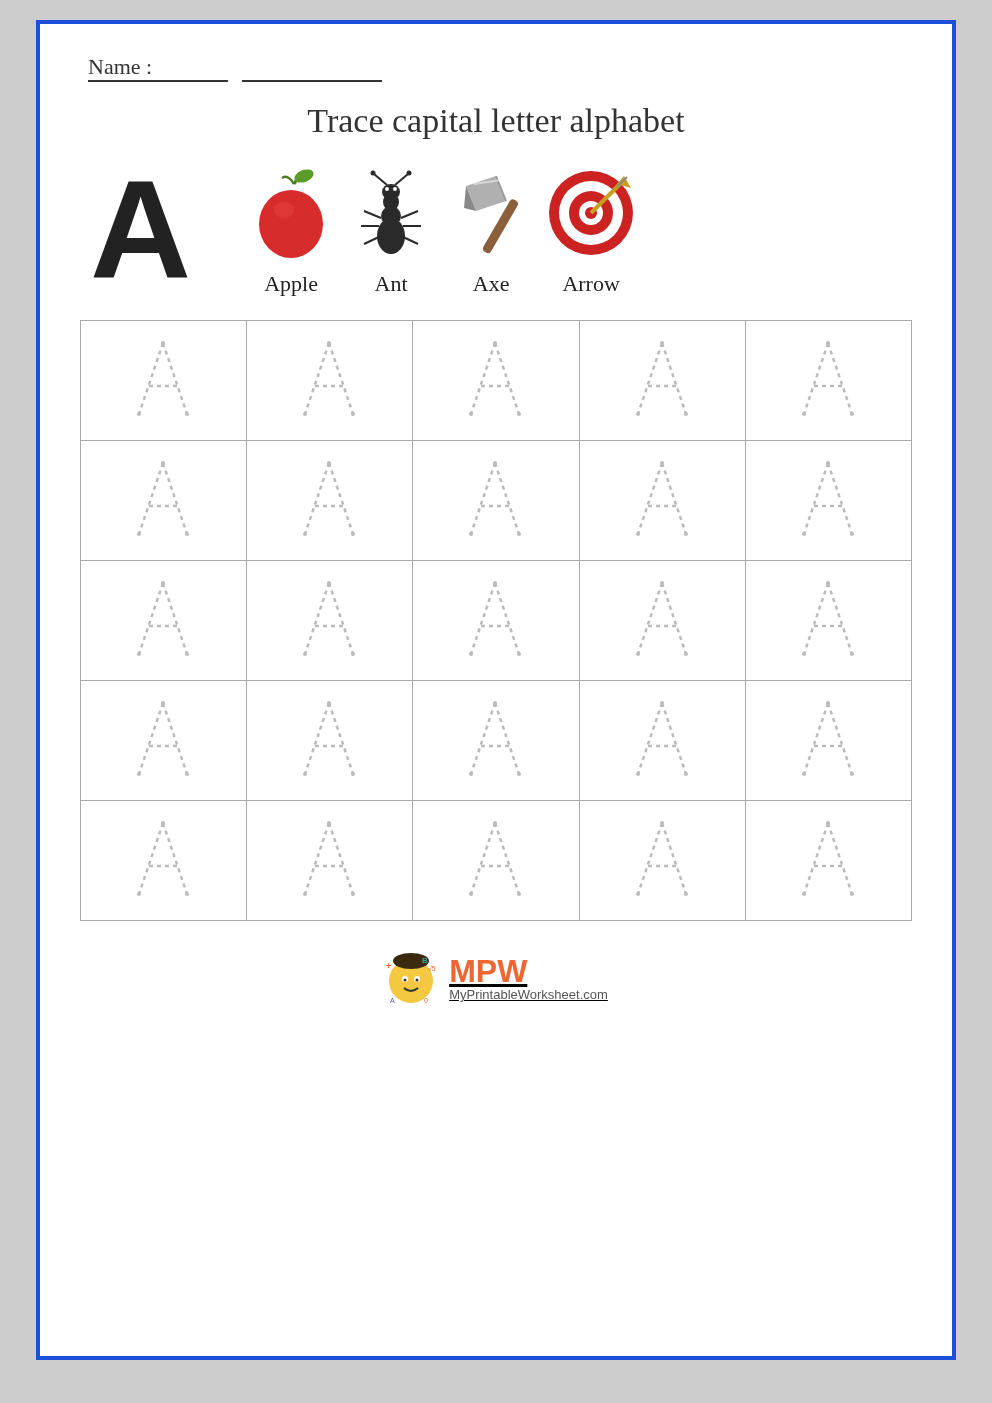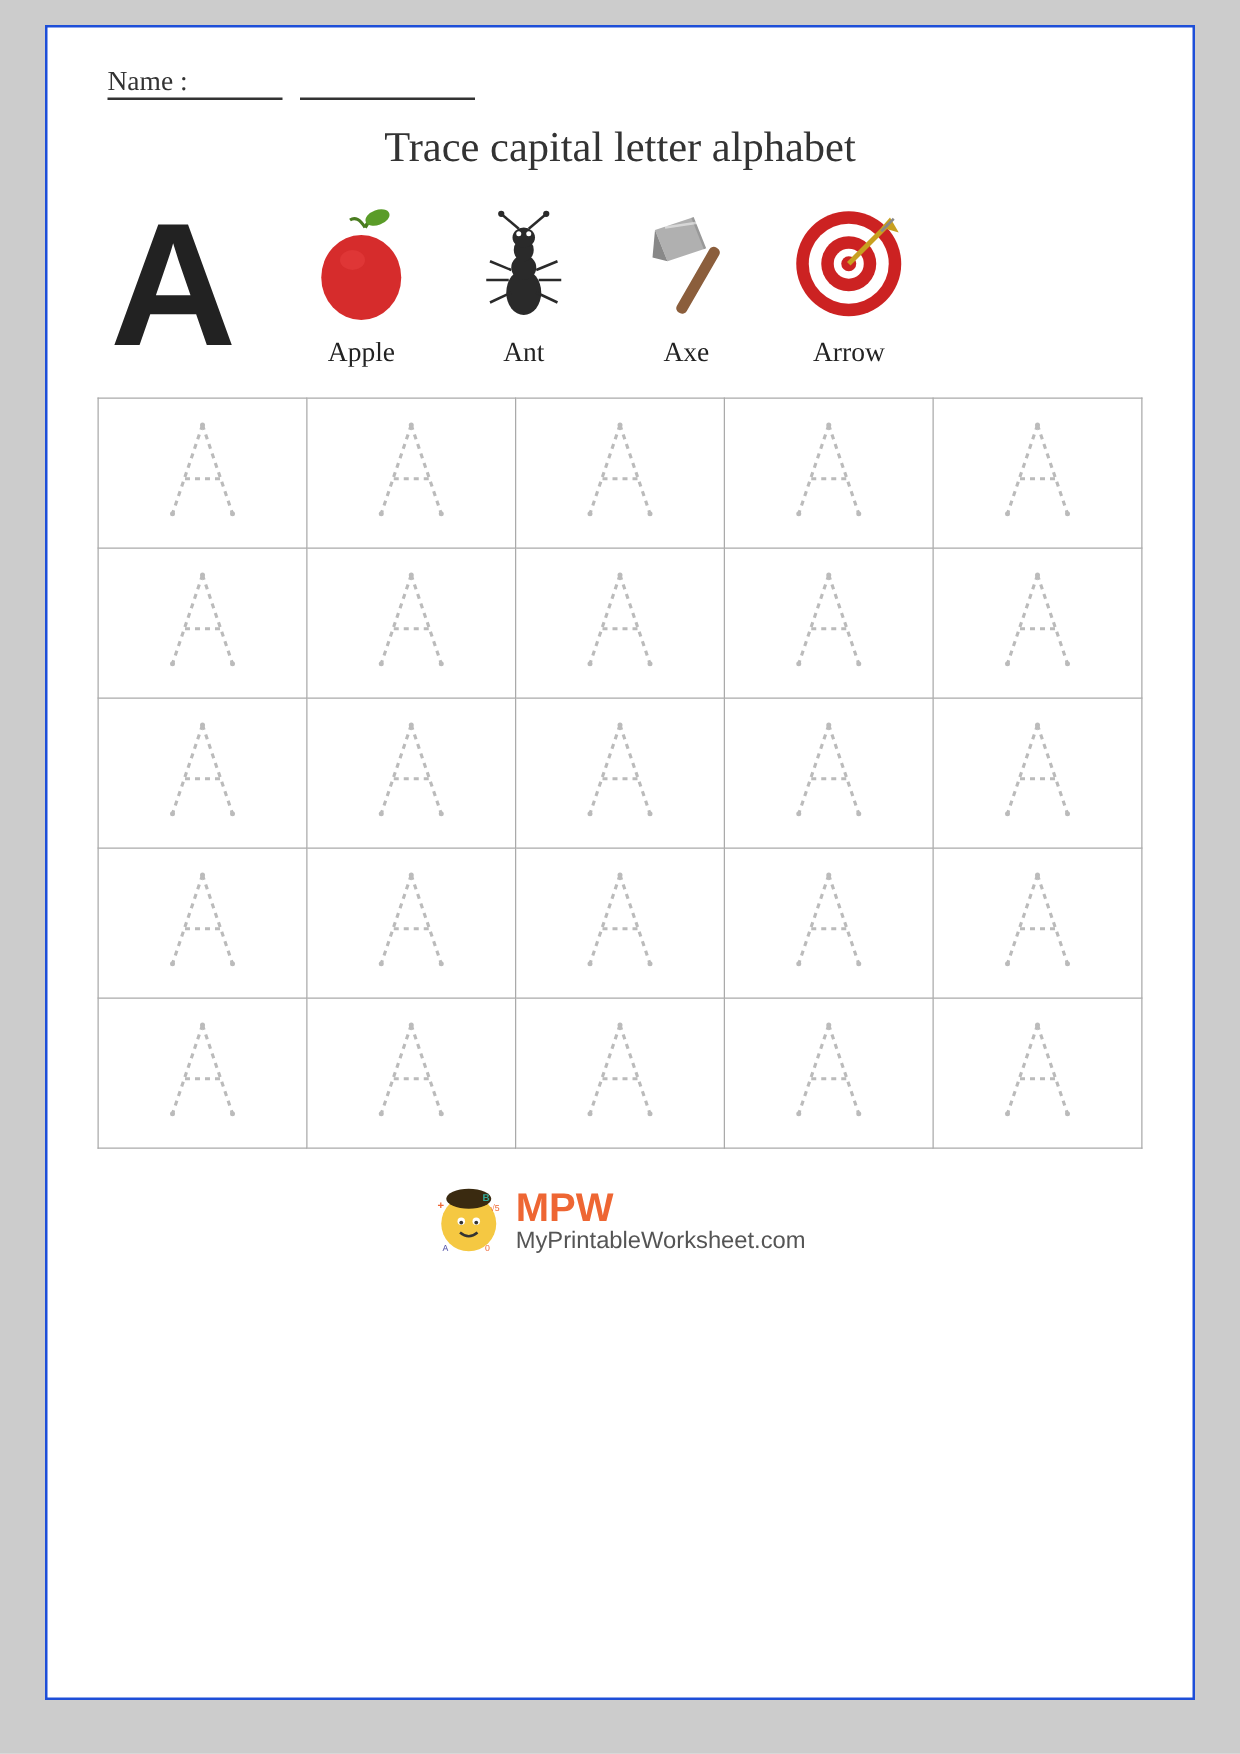--- a/index.html
+++ b/index.html
@@ -10,21 +10,21 @@
       align-items: flex-start;
       min-height: 100vh;
       padding: 20px;
       font-family: Arial, sans-serif;
     }
     .page {
       background: white;
       width: 920px;
       min-height: 1340px;
       padding: 30px 40px;
-      border: 2px solid #1d4ed8;
+      border: 4px solid #1d4ed8;
       position: relative;
     }
     .name-line {
       font-size: 22px;
       color: #333;
       margin-bottom: 20px;
       font-family: 'Times New Roman', serif;
     }
     .name-line span {
       display: inline-block;
@@ -51,21 +51,20 @@
     .big-letter {
       font-size: 140px;
       font-weight: bold;
       color: #222;
       line-height: 1;
       font-family: Arial, sans-serif;
       margin-right: 20px;
     }
     .word-items {
       display: flex;
-      gap: 30px;
       align-items: flex-end;
     }
     .word-item {
       display: flex;
       flex-direction: column;
       align-items: center;
       gap: 8px;
     }
     .word-icon {
       width: 100px;
@@ -100,29 +99,30 @@
       margin-top: 30px;
       display: flex;
       align-items: center;
       justify-content: center;
       gap: 10px;
     }
     .footer-brand {
       display: flex;
       flex-direction: column;
       align-items: flex-start;
+      text-decoration: underline;
     }
     .footer-mpw {
       font-size: 32px;
       font-weight: bold;
       color: #e63;
       line-height: 1;
     }
     .footer-url {
-      font-size: 19px;
+      font-size: 13px;
       color: #555;
     }
   </style>
 </head>
 <body>
 
 <div class="page">
 
   <div class="name-line">
     <span>Name :</span>

